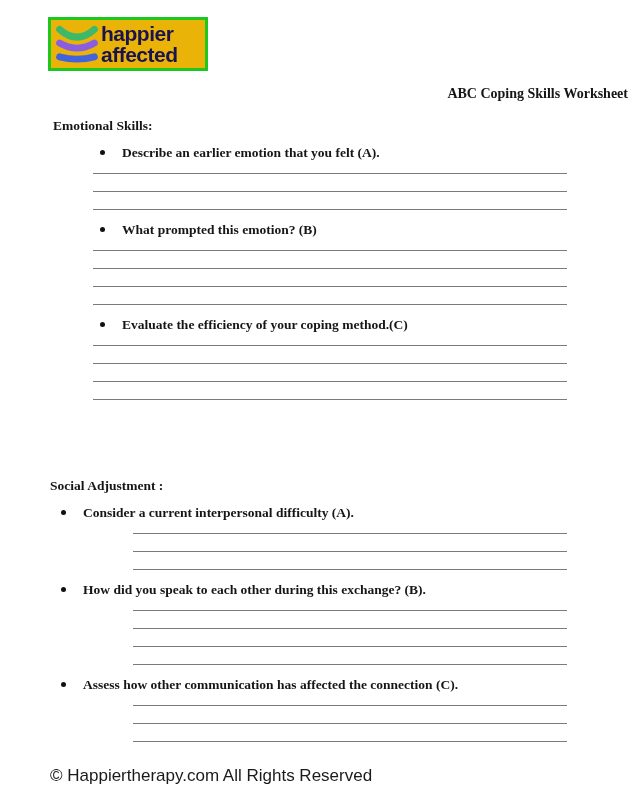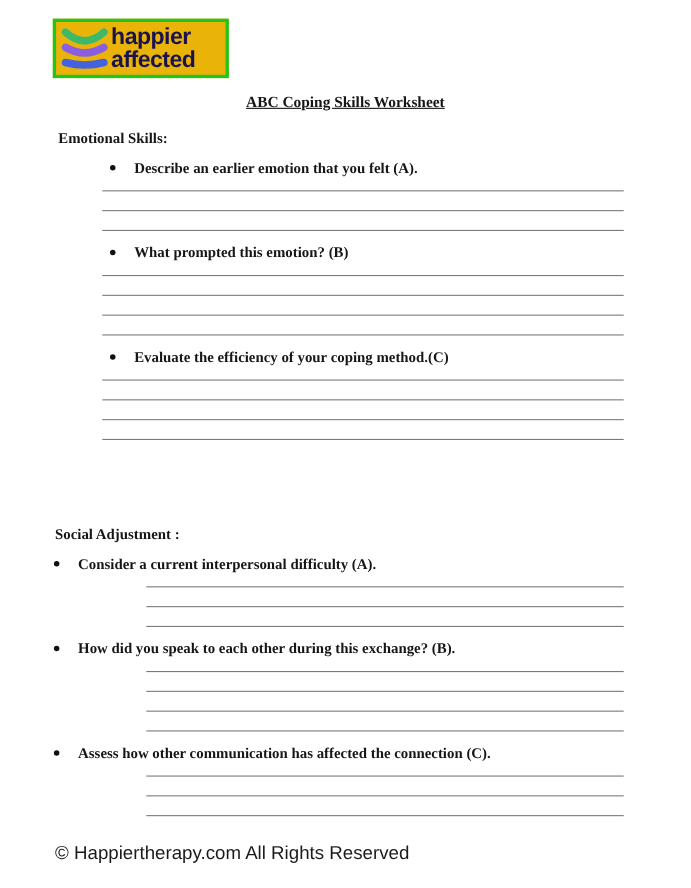--- a/index.html
+++ b/index.html
@@ -34,46 +34,45 @@
     line-height: 21px;
     letter-spacing: -0.5px;
     color: #191350;
     margin-left: 2px;
   }
 
   
   .doc-title {
     margin-top: 15px;
     padding-top: 71px; 
-    text-align: center;
+    text-align: right;
     font-weight: bold;
     font-size: 14px;
     line-height: 16px;
-    text-decoration: underline;
   }
 
   
   .section-heading {
     font-weight: bold;
     font-size: 13.5px;
     line-height: 15px;
     height: 15px;
     margin-top: 16px;
   }
   .sec-0 .section-heading { margin-left: 53px; }
   .sec-1 .section-heading { margin-left: 50px; margin-top: 78px; }
 
   .bullet-row {
     display: flex;
     align-items: flex-start;
     margin-top: 12px;
     height: 15px;
   }
   .sec-0 .bullet-row { padding-left: 72px; margin-left: 28px; }
-  .sec-1 .bullet-row { padding-left: 49px; }
+  .sec-1 .bullet-row { padding-left: 49px; margin-left: 12px; }
   .bullet-dot {
     flex: none;
     width: 5px;
     height: 5px;
     border-radius: 50%;
     background: #111111;
     margin: 5px 17px 0 0;
   }
   .prompt-text {
     font-weight: bold;

